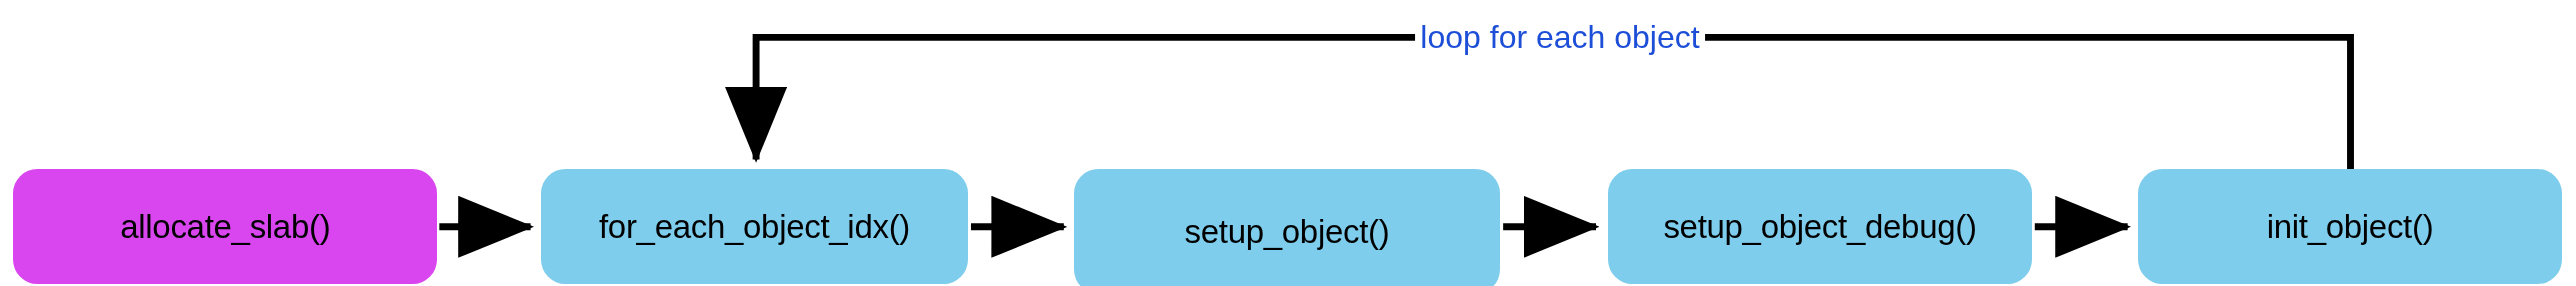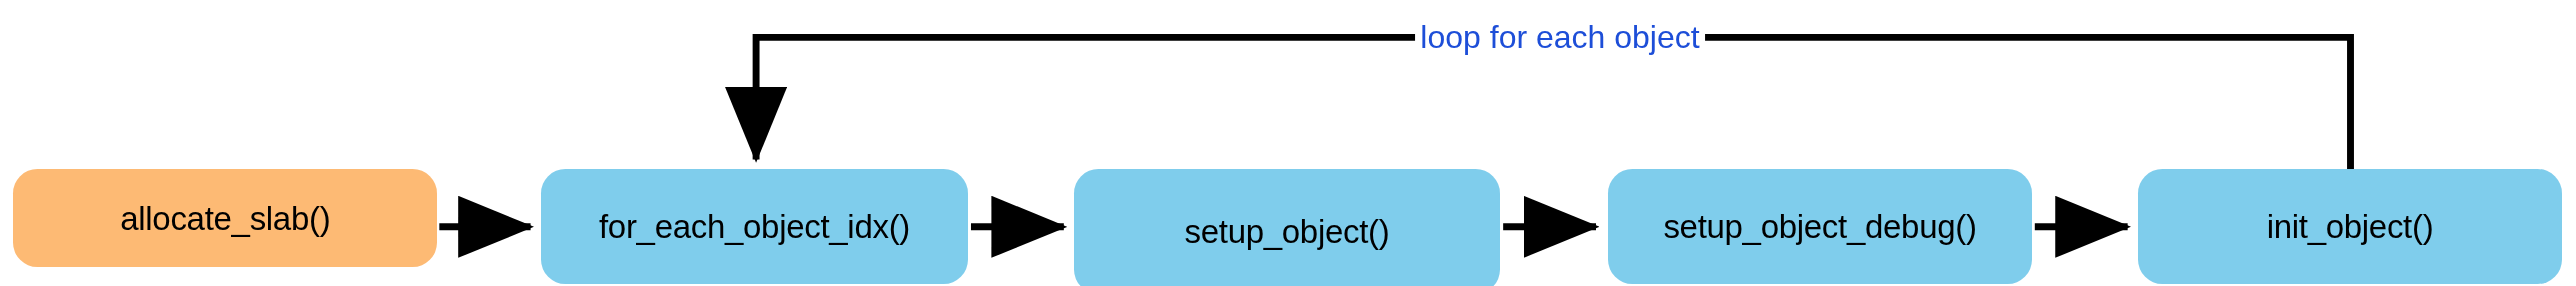--- a/index.html
+++ b/index.html
@@ -86,21 +86,21 @@
 
     <line x1="2833" y1="427" x2="3008" y2="427" stroke="#000000" stroke-width="13" marker-end="url(#arrowhead-right)"></line>
 
     <line x1="3835" y1="427" x2="4010" y2="427" stroke="#000000" stroke-width="13" marker-end="url(#arrowhead-right)"></line>
 
     <path d="M4430,318 L4430,70 L1425,70 L1425,300" fill="none" stroke="#000000" stroke-width="13" stroke-linejoin="miter" marker-end="url(#arrowhead-down)"></path>
   </svg>
 
   <div class="node-layer">
 
-    <div class="flow-node" style="left:13.3px; top:169px; width:424px; height:98px; background:#fdba74;">
+    <div class="flow-node" style="left:13.3px; top:169px; width:424px; height:115px; background:#d946ef;">
       <span class="node-label">allocate_slab()</span>
     </div>
 
     <div class="flow-node" style="left:541px; top:169px; width:427px; height:115px; background:#7fcdec;">
       <span class="node-label">for_each_object_idx()</span>
     </div>
 
     <div class="flow-node" style="left:1074px; top:169px; width:426px; height:125px; background:#7fcdec;">
       <span class="node-label">setup_object()</span>
     </div>

